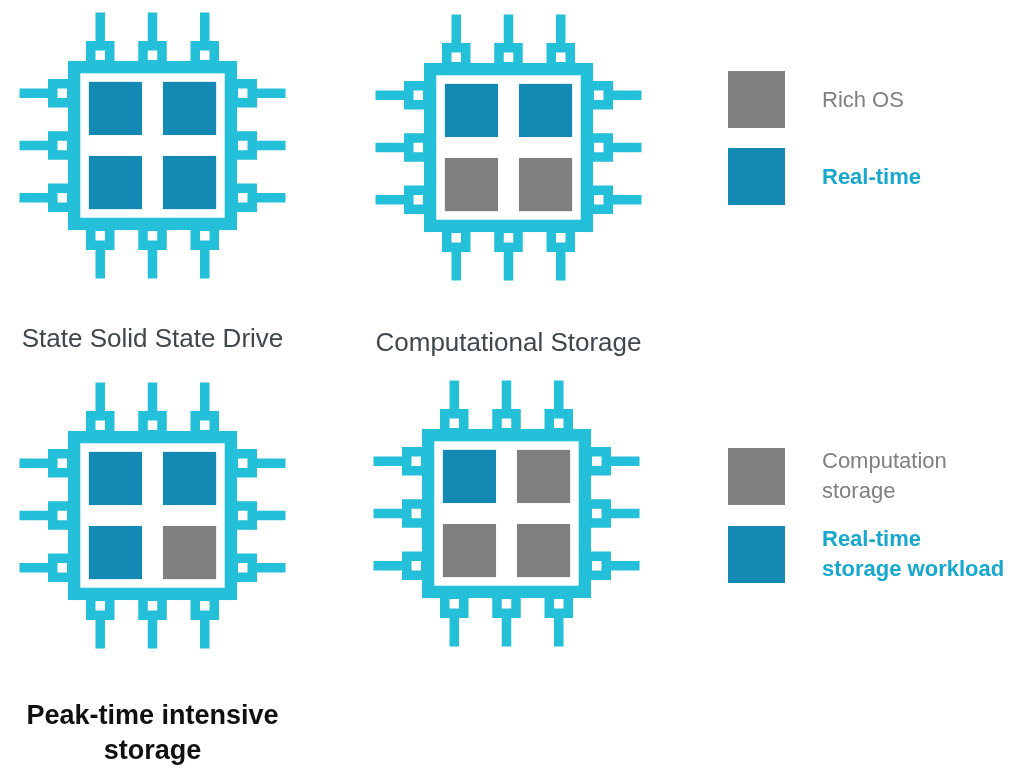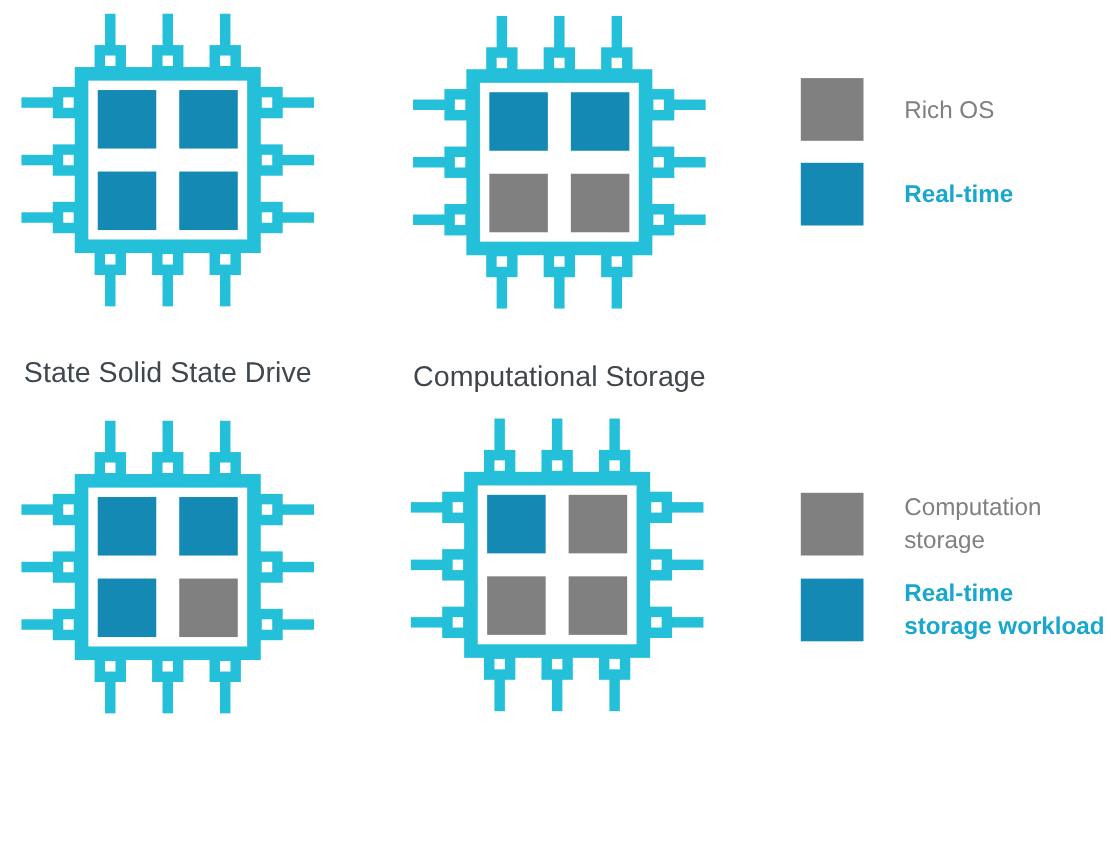--- a/index.html
+++ b/index.html
@@ -165,20 +165,22 @@
           <rect x="200" y="10" width="10" height="33" fill="#24bfd8"></rect>
           <rect x="195" y="45" width="20" height="20" fill="#ffffff" stroke="#24bfd8" stroke-width="10"></rect>
           <rect x="200" y="257" width="10" height="33" fill="#24bfd8"></rect>
           <rect x="195" y="235" width="20" height="20" fill="#ffffff" stroke="#24bfd8" stroke-width="10"></rect>
           <rect x="10" y="200" width="33" height="10" fill="#24bfd8"></rect>
           <rect x="45" y="195" width="20" height="20" fill="#ffffff" stroke="#24bfd8" stroke-width="10"></rect>
           <rect x="257" y="200" width="33" height="10" fill="#24bfd8"></rect>
           <rect x="235" y="195" width="20" height="20" fill="#ffffff" stroke="#24bfd8" stroke-width="10"></rect>
         </svg>
       </div>
+    <figcaption class="caption caption-bottom" style="top:325px;">Peak-time intensive
+storage</figcaption>
   </figure>
 
   <figure class="chip-block" style="left:364px; top:371px; margin:0;">
     <div class="chip-icon">
         <svg viewBox="0 0 300 300" width="100%" height="100%" xmlns="http://www.w3.org/2000/svg">
           <rect x="67.5" y="67.5" width="165" height="165" fill="#ffffff" stroke="#24bfd8" stroke-width="13"></rect>
           <rect x="83" y="83" width="56" height="56" fill="#1489b4"></rect>
           <rect x="161" y="83" width="56" height="56" fill="#808080"></rect>
           <rect x="83" y="161" width="56" height="56" fill="#808080"></rect>
           <rect x="161" y="161" width="56" height="56" fill="#808080"></rect>

